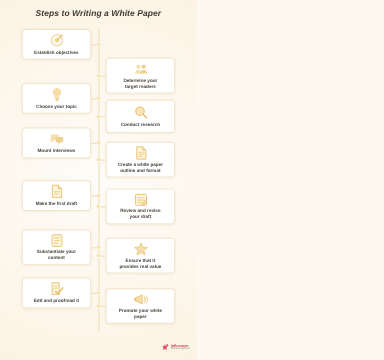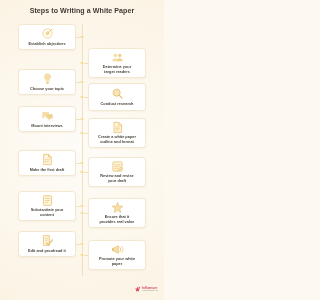--- a/index.html
+++ b/index.html
@@ -34,20 +34,21 @@
     align-items: center;
     justify-content: center;
   }
   #page-title {
     font-size: 7.1px;
     font-weight: bold;
     color: #3f3a34;
     letter-spacing: 0.05px;
     text-align: center;
     white-space: nowrap;
+    font-style: italic;
   }
 
   
   #timeline-spine {
     position: absolute;
     left: 81.5px;
     top: 24px;
     width: 1.1px;
     height: 252px;
     background: linear-gradient(to bottom, #f3e4c6 0%, #eeda b3 50%, #f3e4c6 100%);

